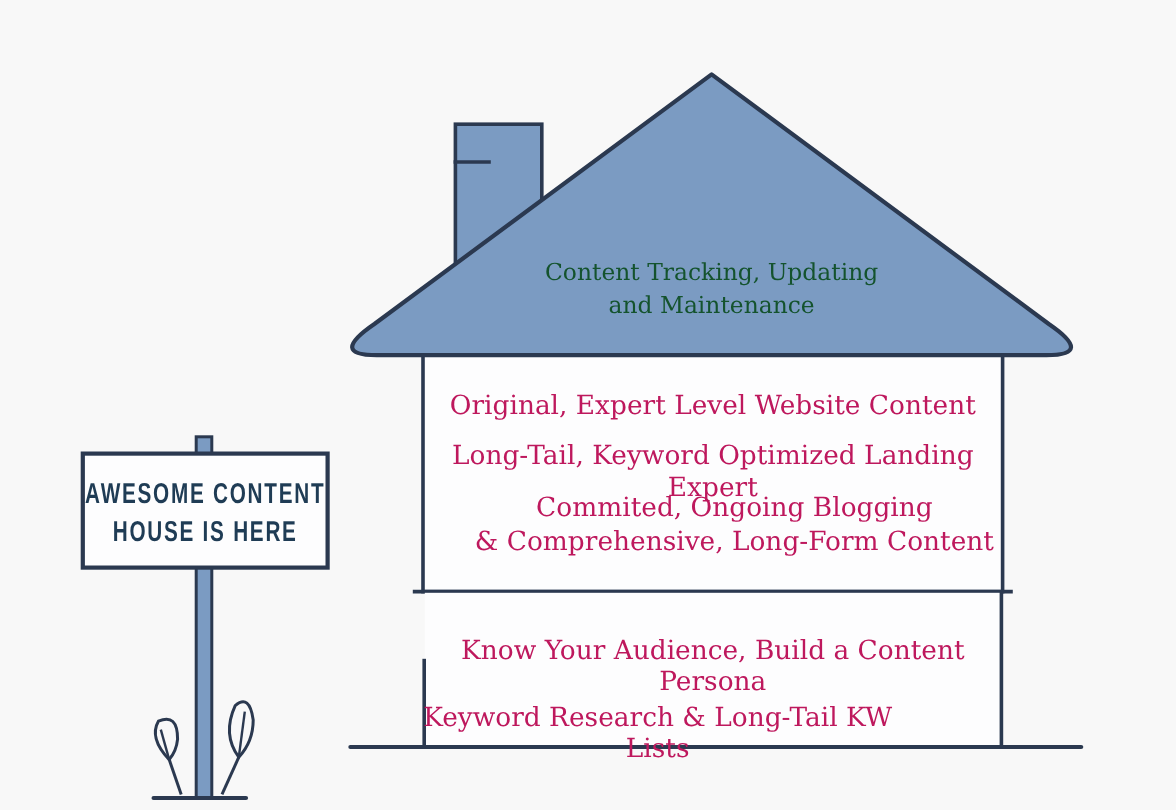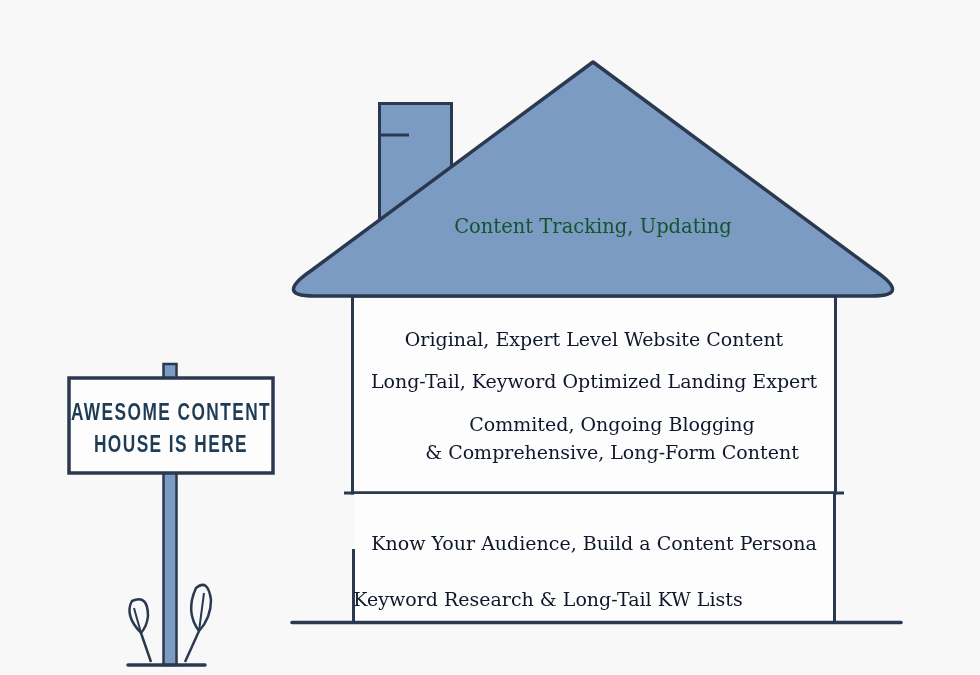--- a/index.html
+++ b/index.html
@@ -15,22 +15,22 @@
     font-family: "DejaVu Serif", serif;
   }
   #illustration {
     position: absolute;
     left: 0;
     top: 0;
   }
   .txt {
     position: absolute;
     text-align: center;
-    color: #0f172a;
-    font-size: 19px;
+    color: #be185d;
+    font-size: 22px;
     line-height: 26px;
   }
   .txt span { display: block; }
   .roof-txt {
     left: 393px;
     top: 213px;
     width: 400px;
     color: #14532d;
     font-size: 19.5px;
     line-height: 28px;
@@ -94,20 +94,21 @@
 
     <g>
       <line x1="185" y1="662" x2="199" y2="631" class="outline nofill" stroke-width="2.5"></line>
       <path d="M199,631 Q185,612 196,588 Q208,578 211,600 Q211,618 199,631 Z" class="bg-fill outline" stroke-width="2.5" stroke-linejoin="round"></path>
       <line x1="199" y1="631" x2="204" y2="593" class="outline nofill" stroke-width="2"></line>
     </g>
   </svg>
 
   <div class="txt roof-txt">
     <span>Content Tracking, Updating</span>
+    <span>and Maintenance</span>
   </div>
 
   <div class="txt floor-item1">Original, Expert Level Website Content</div>
   <div class="txt floor-item2">Long-Tail, Keyword Optimized Landing Expert</div>
   <div class="txt floor-item3">
     <span>Commited, Ongoing Blogging</span>
     <span>&amp; Comprehensive, Long-Form Content</span>
   </div>
 
   <div class="txt foundation-item1">Know Your Audience, Build a Content Persona</div>

